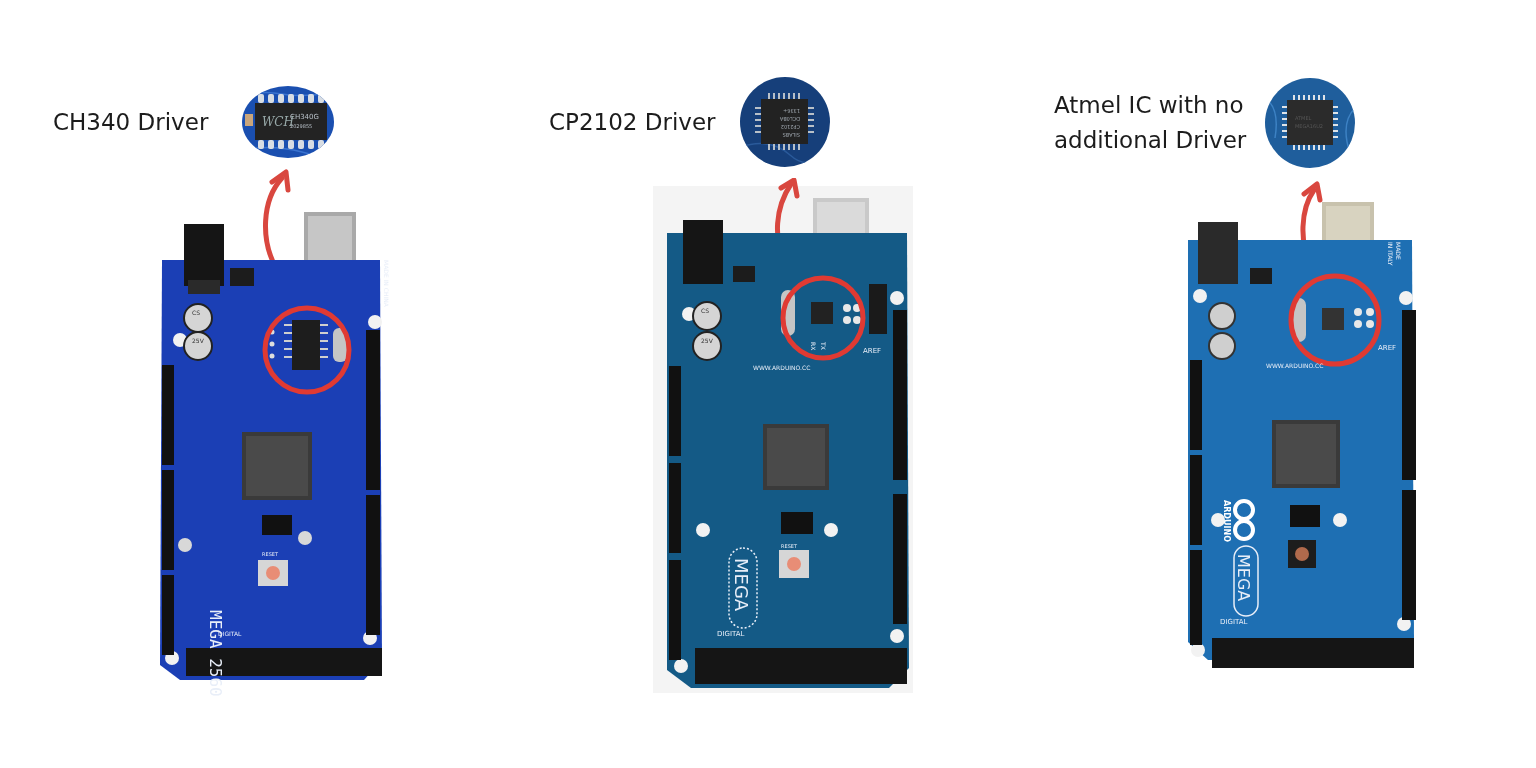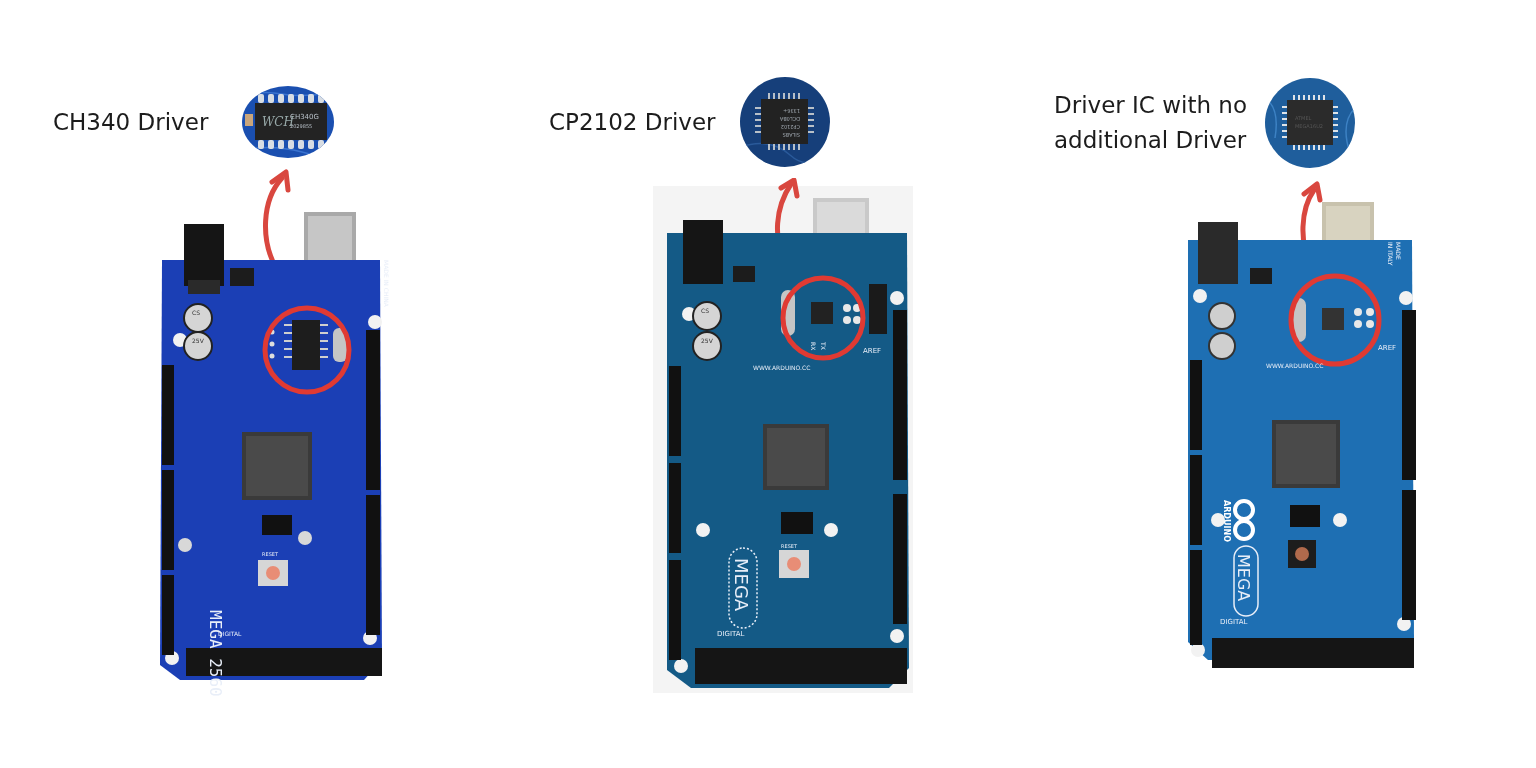--- a/index.html
+++ b/index.html
@@ -211,21 +211,21 @@
   <rect x="16" y="285" width="12" height="90" fill="#111"></rect>
   <rect x="16" y="382" width="12" height="100" fill="#111"></rect>
   <rect x="240" y="132" width="14" height="170" fill="#111"></rect>
   <rect x="240" y="316" width="14" height="130" fill="#111"></rect>
   <rect x="42" y="470" width="212" height="36" fill="#151515"></rect>
   <text x="64" y="458" font-size="7" fill="#e8eef8">DIGITAL</text>
   <text x="128" y="370" font-size="5" fill="#e8eef8">RESET</text>
   <text x="210" y="175" font-size="7" fill="#e8eef8">AREF</text>
 </svg>
 
-<div class="label" style="left:1054px; top:88px;">Driver IC with no</div>
+<div class="label" style="left:1054px; top:88px;">Atmel IC with no</div>
 <div class="label" style="left:1054px; top:123px;text-align:center;">additional Driver</div>
 
 <div class="chip-thumb" style="left:1265px; top:78px; width:90px; height:90px;">
   <svg width="90" height="90" viewBox="0 0 90 90">
     <rect width="90" height="90" fill="#1f5e9c"></rect>
     <path d="M0 20 Q15 30 10 60" stroke="#3d82c4" stroke-width="1.5" fill="none"></path>
     <path d="M90 30 Q75 45 85 75" stroke="#3d82c4" stroke-width="1.5" fill="none"></path>
     <g fill="#e0e4e8">
       <rect x="28" y="17" width="2" height="5"></rect>
         <rect x="33" y="17" width="2" height="5"></rect>

